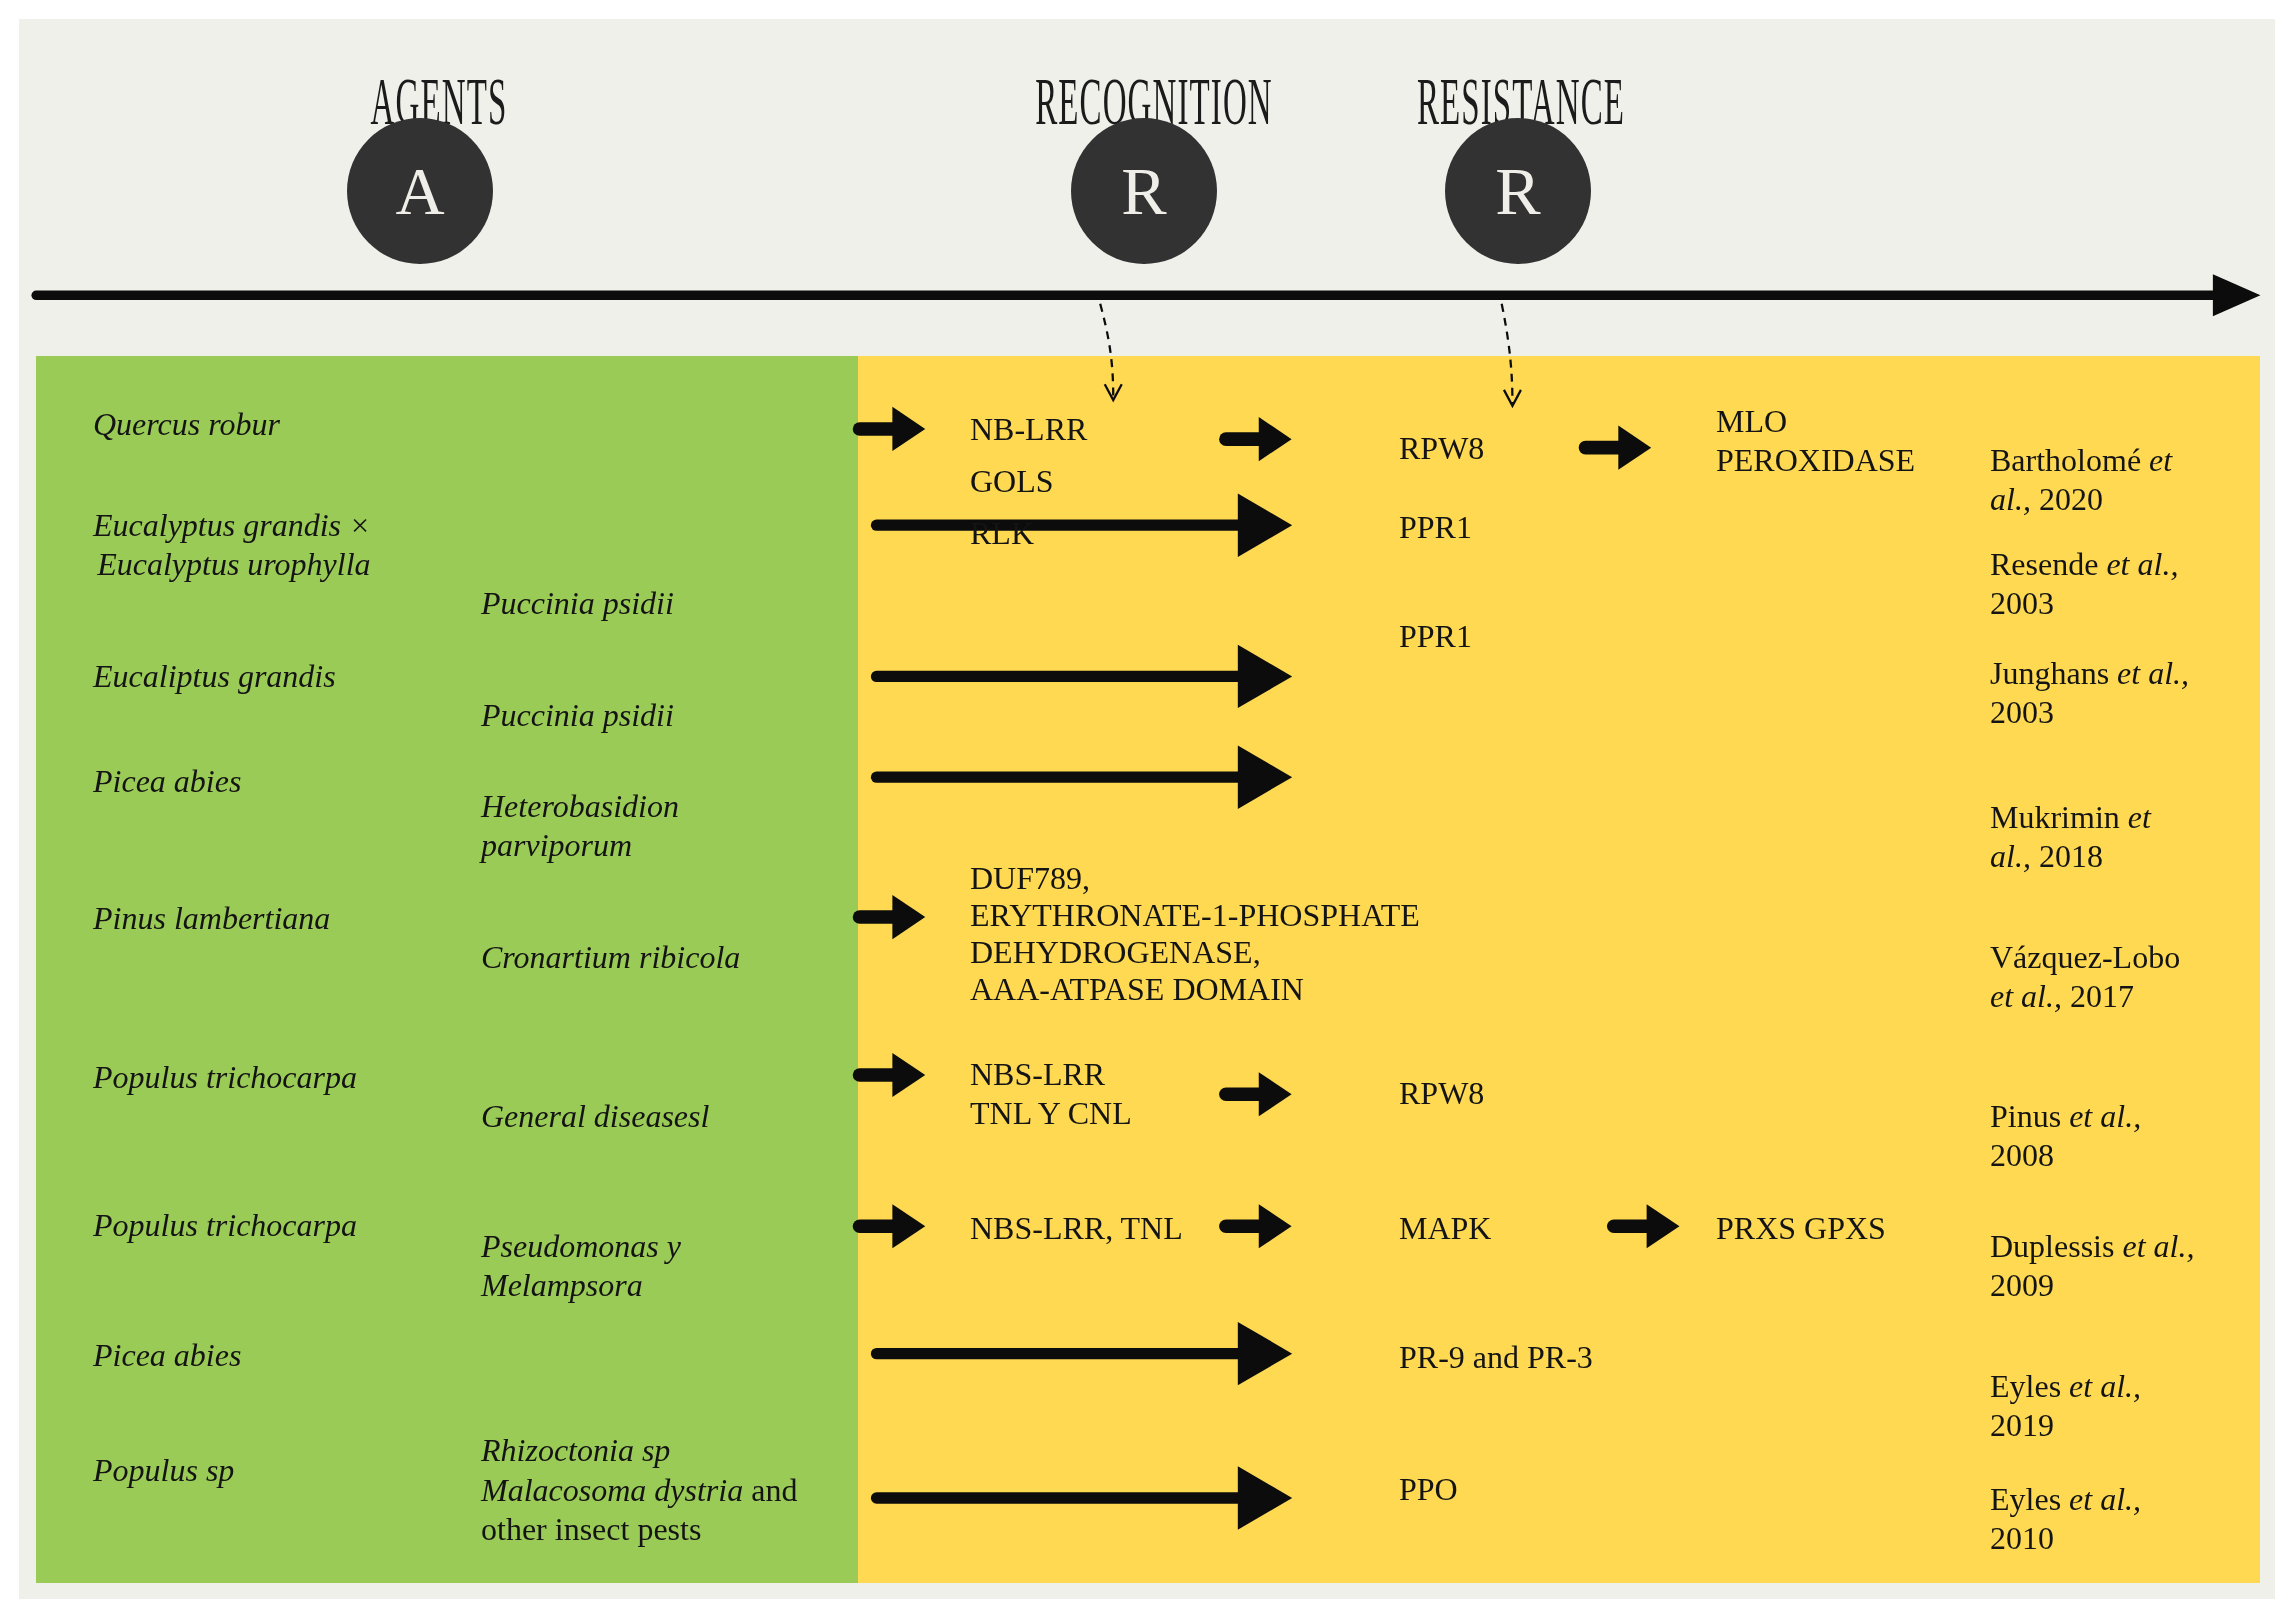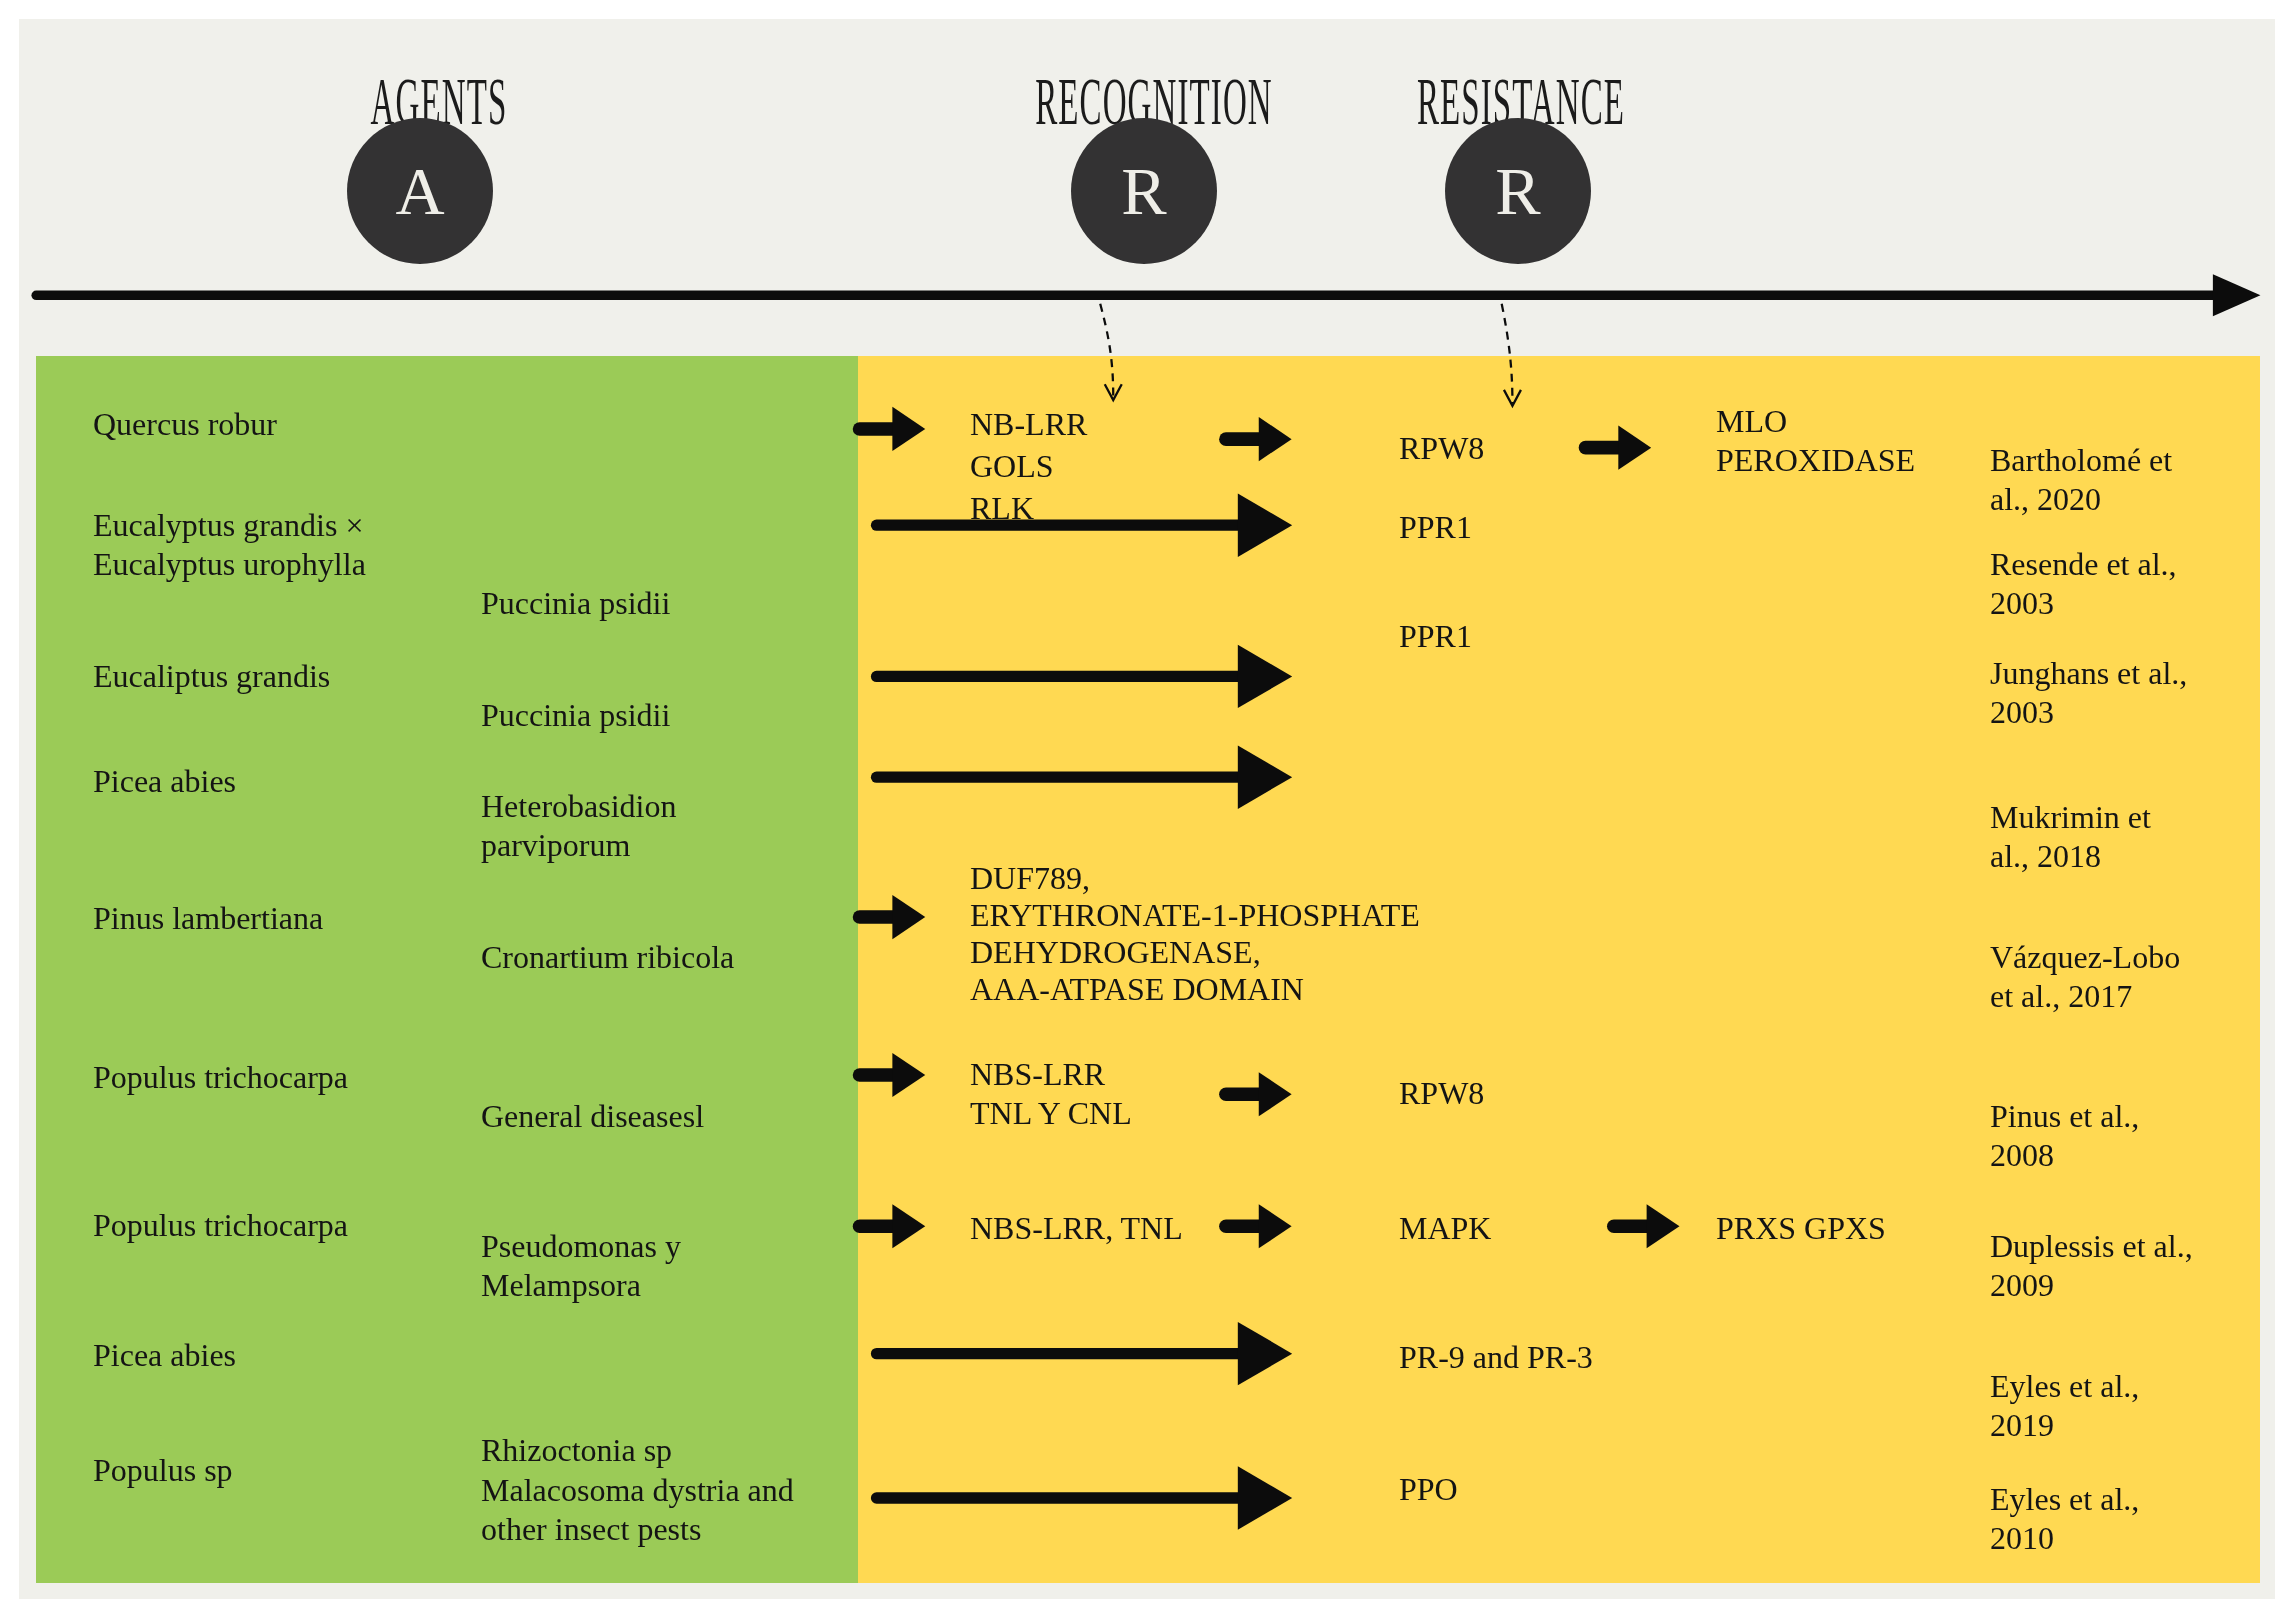--- a/index.html
+++ b/index.html
@@ -3,21 +3,21 @@
 <meta charset="utf-8">
 <style>
   html,body{margin:0;padding:0;background:#ffffff;}
   #canvas{position:relative;width:2295px;height:1611px;background:#ffffff;overflow:hidden;
           font-family:"Liberation Serif","DejaVu Serif",serif;}
   .panel{position:absolute;}
   #bg{left:18.7px;top:18.7px;width:2256px;height:1580px;background:#f0f0eb;}
   #green{left:36px;top:356px;width:822px;height:1227px;background:#9bcb57;}
   #yellow{left:858px;top:356px;width:1402px;height:1227px;background:#ffd952;}
   .t{position:absolute;font-size:32px;line-height:39px;color:#141414;white-space:pre-line;}
-  .it{}
+  .it{font-style:italic;text-align:right;}
   .hdr{position:absolute;font-size:33px;line-height:34px;letter-spacing:1.1px;color:#1b1b1b;
        transform:translateX(-50%) scaleY(2.05);transform-origin:center top;white-space:nowrap;}
   .circle{position:absolute;width:146px;height:146px;border-radius:50%;background:#333233;
           display:flex;align-items:center;justify-content:center;transform:translate(-50%,-50%);}
   .circle span{font-size:68px;line-height:1;color:#efeee8;}
   #arrows{position:absolute;left:0;top:0;width:2295px;height:1611px;pointer-events:none;}
   #arrows line{stroke:#0c0c0c;stroke-linecap:round;}
   #arrows polygon{fill:#0c0c0c;}
   #arrows .dash{stroke:#0c0c0c;stroke-width:4;fill:none;stroke-dasharray:14 11;}
   #arrows .vhead{stroke:#0c0c0c;stroke-width:4;fill:none;}
@@ -120,21 +120,21 @@
         <polygon points="2186,2334 2186,2446 2282,2390"></polygon>
     </g>
 
     <g>
       <line x1="1548" y1="2645" x2="2192" y2="2645" stroke-width="20"></line>
         <polygon points="2186,2589 2186,2701 2282,2645"></polygon>
     </g>
   </svg>
 
   <div class="t it" style="left:93px;top:405px">Quercus robur</div>
-  <div class="t" style="left:970px;top:403px;line-height:42px">NB-LRR
+  <div class="t" style="left:970px;top:403px;line-height:52px">NB-LRR
 GOLS
 RLK</div>
   <div class="t" style="left:1399px;top:429px">RPW8</div>
   <div class="t" style="left:1716px;top:402px">MLO
 PEROXIDASE</div>
   <div class="t" style="left:1990px;top:402px">
     <span>Bartholomé </span><span class="it">et
 al.,</span><span> 2020</span>
   </div>
 

